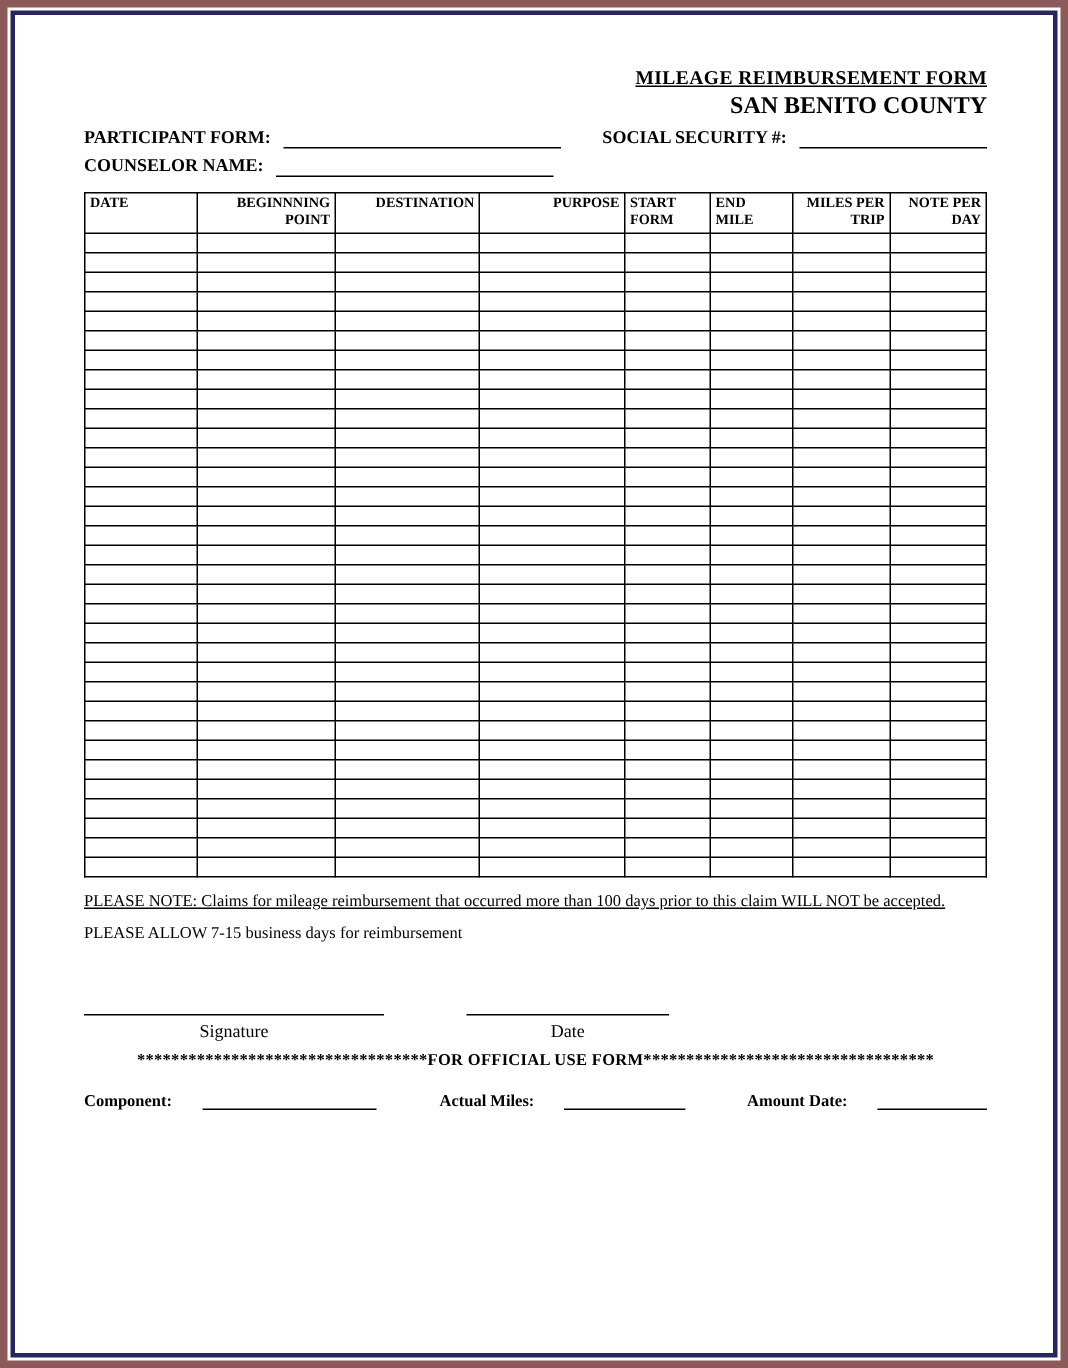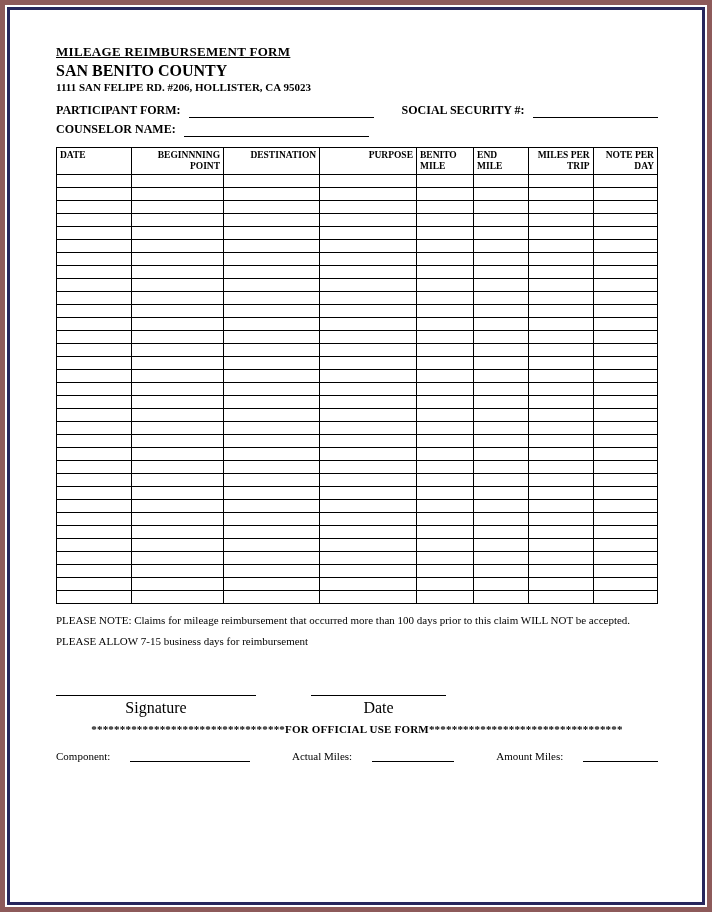--- a/index.html
+++ b/index.html
@@ -7,67 +7,66 @@
   body { font-family:"Liberation Serif", serif; color:#000; }
   .sheet {
     width:712px; height:912px; background:#fff;
     border:5px solid #8d5a5a; padding:2px; margin:0 auto; position:relative;
   }
   .inner {
     width:100%; height:100%;
     border:3px solid #26265c;
     padding:26px 44px 16px 46px; overflow:hidden; background:#fff;
   }
-  header { text-align:left; }
+  header { text-align:right; }
   .title { font-size:13px; font-weight:bold; text-decoration:underline; letter-spacing:.3px; margin:8px 0 2px 0;}
   .county { font-size:16px; font-weight:bold; margin:1px 0; }
   .address { font-size:11px; font-weight:bold; margin:1px 0 10px 0; }
 
   .row { display:flex; align-items:flex-end; font-size:12px; font-weight:bold; margin:4px 0; white-space:nowrap; }
   .lbl { margin-right:8px; }
   .blank { display:inline-block; border-bottom:1px solid #000; height:13px; }
   .w185 { width:185px; } .w125 { width:125px; }
   .gap { display:inline-block; }
 
   table { border-collapse:collapse; width:100%; margin-top:10px; table-layout:fixed; }
   th, td { border:1px solid #000; padding:0 3px; }
   th { font-size:9.5px; font-weight:bold; vertical-align:top; text-align:right; padding-top:2px; height:27px; line-height:1.15; }
   th.al { text-align:left; }
   td { height:13px; font-size:10px; }
   col.c0 { width:12.5%; } col.c1 { width:15.3%; } col.c2 { width:16%; }
   col.c3 { width:16.1%; } col.c4 { width:9.5%; } col.c5 { width:9.1%; }
   col.c6 { width:10.8%; } col.c7 { width:10.7%; }
 
-  .note  { font-size:11px; margin-top:10px; }
+  .note  { font-size:11px; margin-top:10px;text-decoration:underline; }
   .note2 { font-size:11px; margin-top:9px; }
   .perjury { font-size:11px; font-weight:bold; margin-top:28px; }
 
   .sig-lines { display:flex; margin-top:36px; }
-  .sig-labels { display:flex; margin-top:3px; font-size:16px; }
+  .sig-labels { display:flex; margin-top:3px; font-size:12px; }
   .sig-col1 { width:200px; text-align:center; }
   .sig-sp   { width:55px; }
   .sig-col2 { width:135px; text-align:center; }
 
   .stars { font-size:11px; font-weight:bold; text-align:center; white-space:nowrap; overflow:hidden; margin-top:6px; letter-spacing:.2px; }
 
-  .official-row { display:flex; align-items:flex-end; font-size:11px; font-weight:normal; margin-top:14px; white-space:nowrap;gap:12px; }
+  .official-row { display:flex; align-items:flex-end; font-size:11px; font-weight:bold; margin-top:14px; white-space:nowrap;gap:12px; }
   .official-row.second { margin-top:8px; }
   .ow160 { width:160px; } .ow110 { width:110px; } .ow100 { width:100px; } .ow170 { width:170px; } .ow90 { width:90px; }
   .osp { width:24px; display:inline-block; }
 </style>
 </head>
 <body>
 
 <div class="sheet">
   <div class="inner">
 
     <header>
       <div class="title">MILEAGE REIMBURSEMENT FORM</div>
       <div class="county">SAN BENITO COUNTY</div>
-      <div class="address">1111 SAN FELIPE RD. #206, HOLLISTER, CA 95023</div>
     </header>
 
     <div class="row">
       <span class="lbl">PARTICIPANT FORM:</span>
       <span class="blank w185"></span>
       <span class="gap" style="width:28px"></span>
       <span class="lbl">SOCIAL SECURITY #:</span>
       <span class="blank w125"></span>
     </div>
 
@@ -86,21 +85,21 @@
           <col class="c5">
           <col class="c6">
           <col class="c7">
       </colgroup>
       <thead>
           <tr id="table-head">
             <th class="al">DATE</th>
             <th>BEGINNNING POINT</th>
             <th>DESTINATION</th>
             <th>PURPOSE</th>
-            <th class="al">BENITO MILE</th>
+            <th class="al">START FORM</th>
             <th class="al">END MILE</th>
             <th>MILES PER TRIP</th>
             <th>NOTE PER DAY</th>
           </tr>
         </thead>
       <tbody id="table-body">
           <tr>
             <td>&nbsp;</td>
             <td>&nbsp;</td>
             <td>&nbsp;</td>
@@ -450,19 +449,19 @@
 
     <div class="stars">**********************************FOR OFFICIAL USE FORM**********************************</div>
 
     <div class="official-row">
       <span class="lbl">Component:</span>
       <span class="blank ow160"></span>
       <span class="osp"></span>
       <span class="lbl">Actual Miles:</span>
       <span class="blank ow110"></span>
       <span class="osp"></span>
-      <span class="lbl">Amount Miles:</span>
+      <span class="lbl">Amount Date:</span>
       <span class="blank ow100"></span>
     </div>
 
 
   </div>
 </div>
 
 </body></html>

